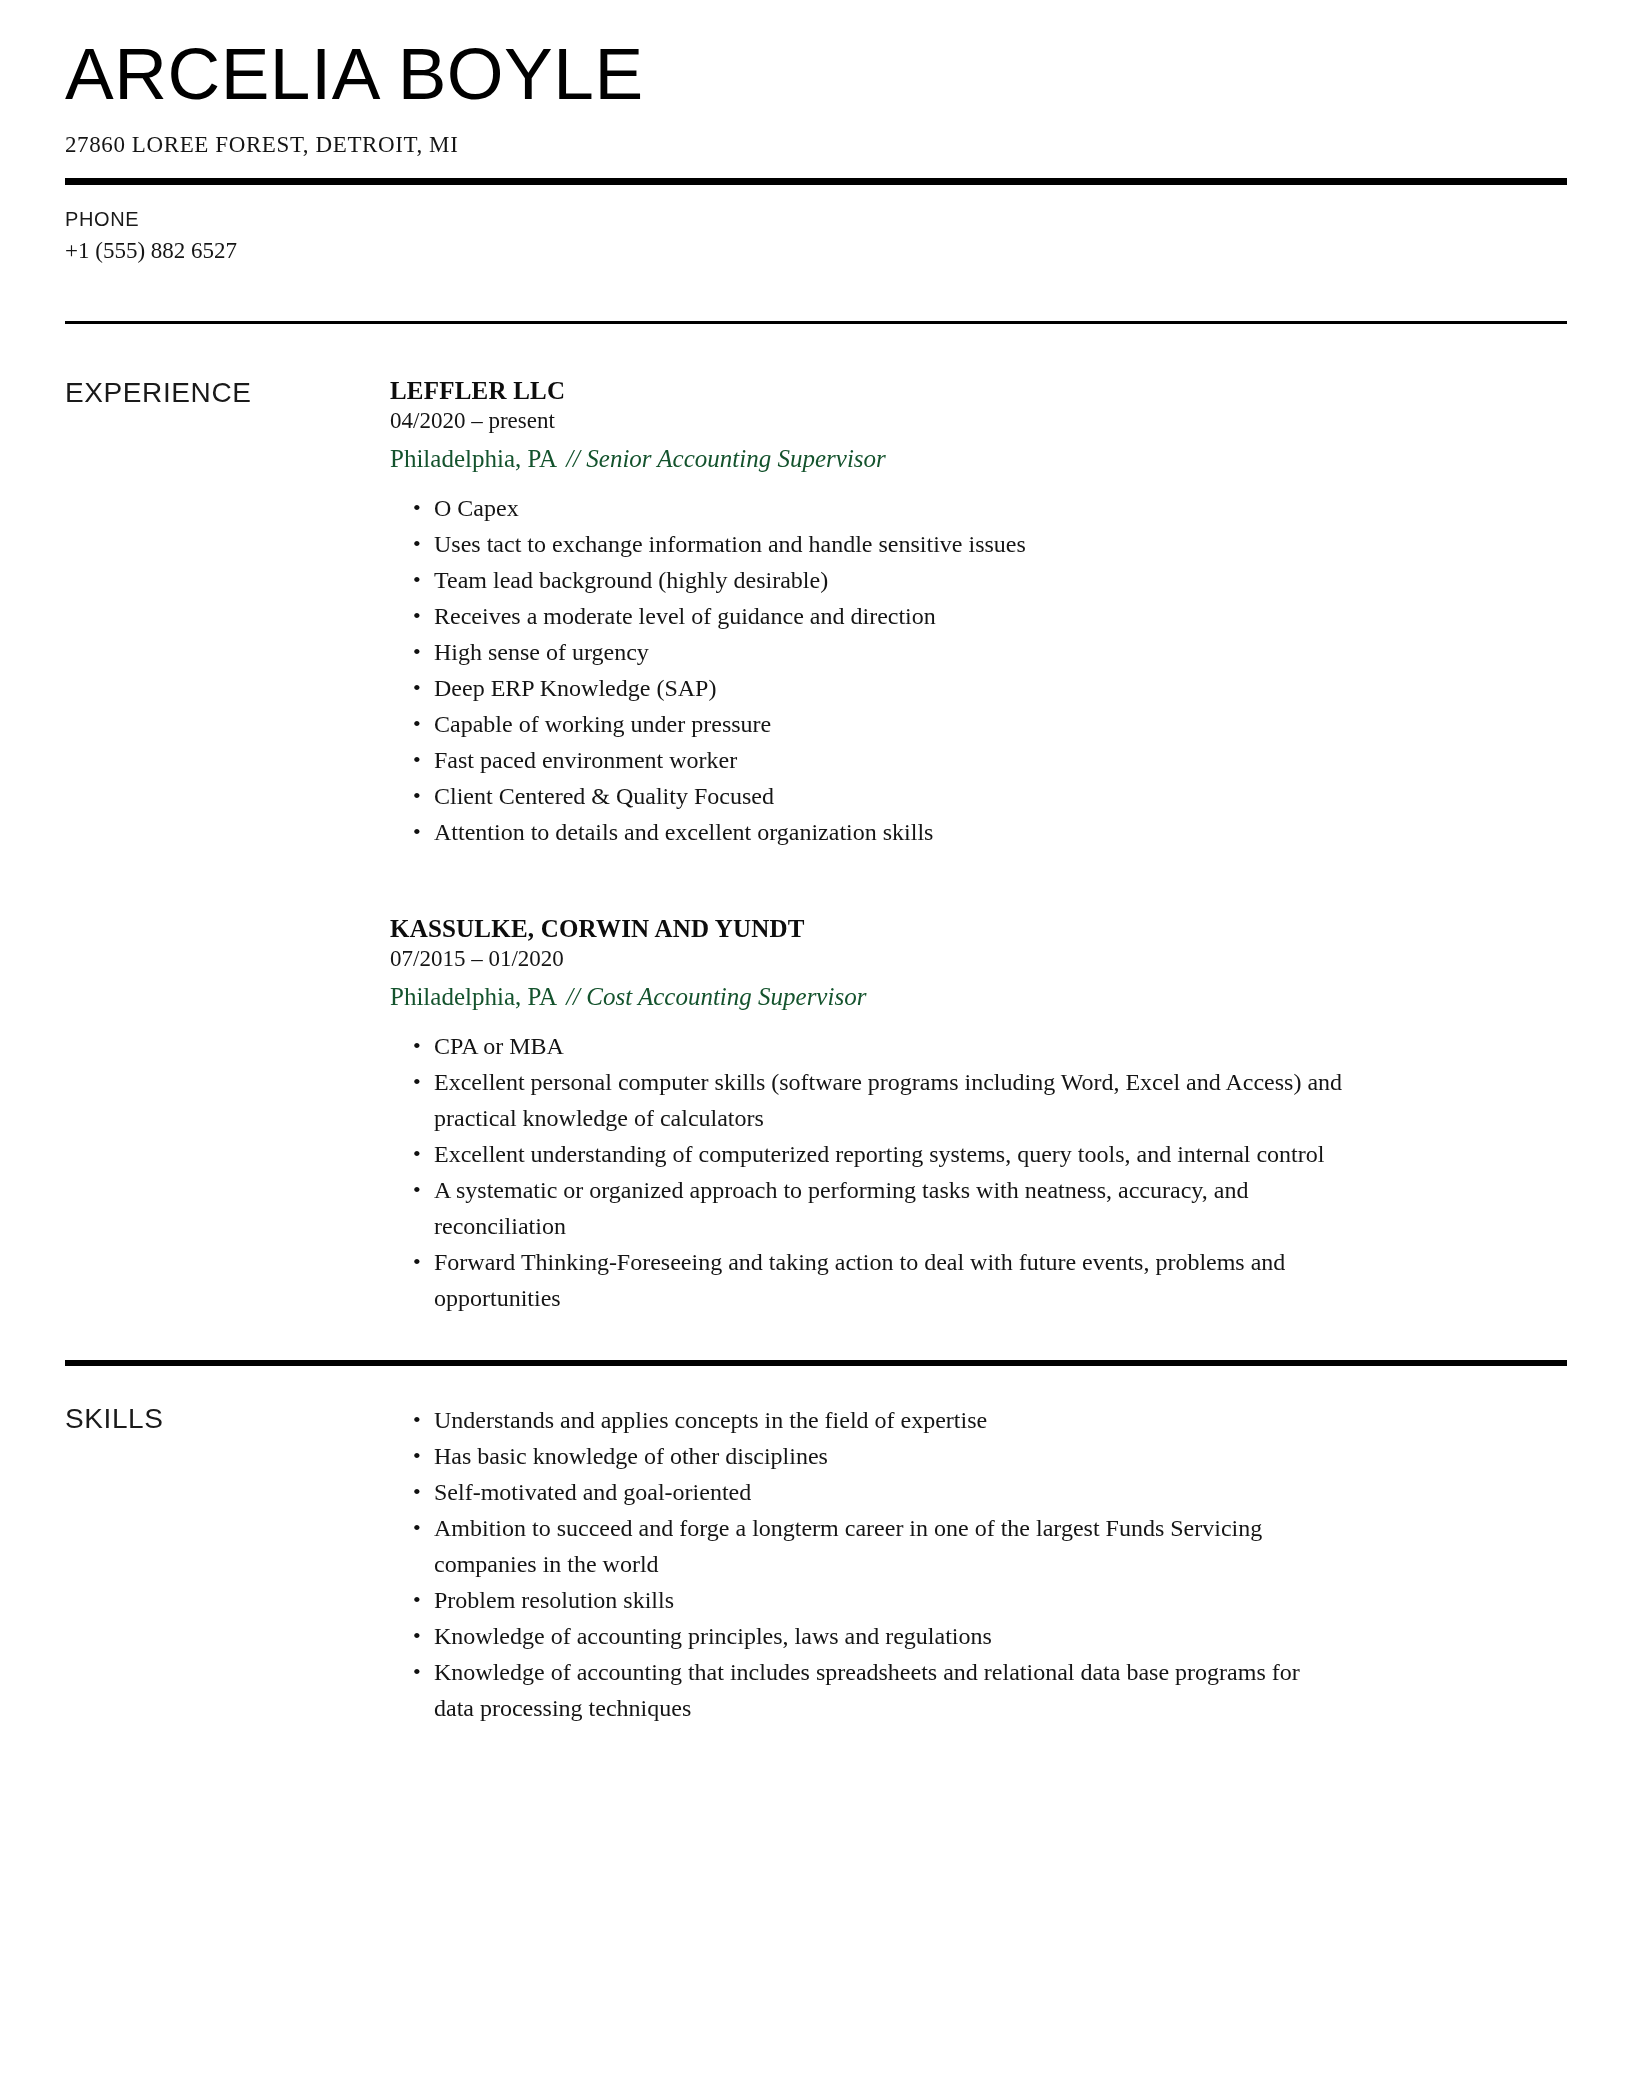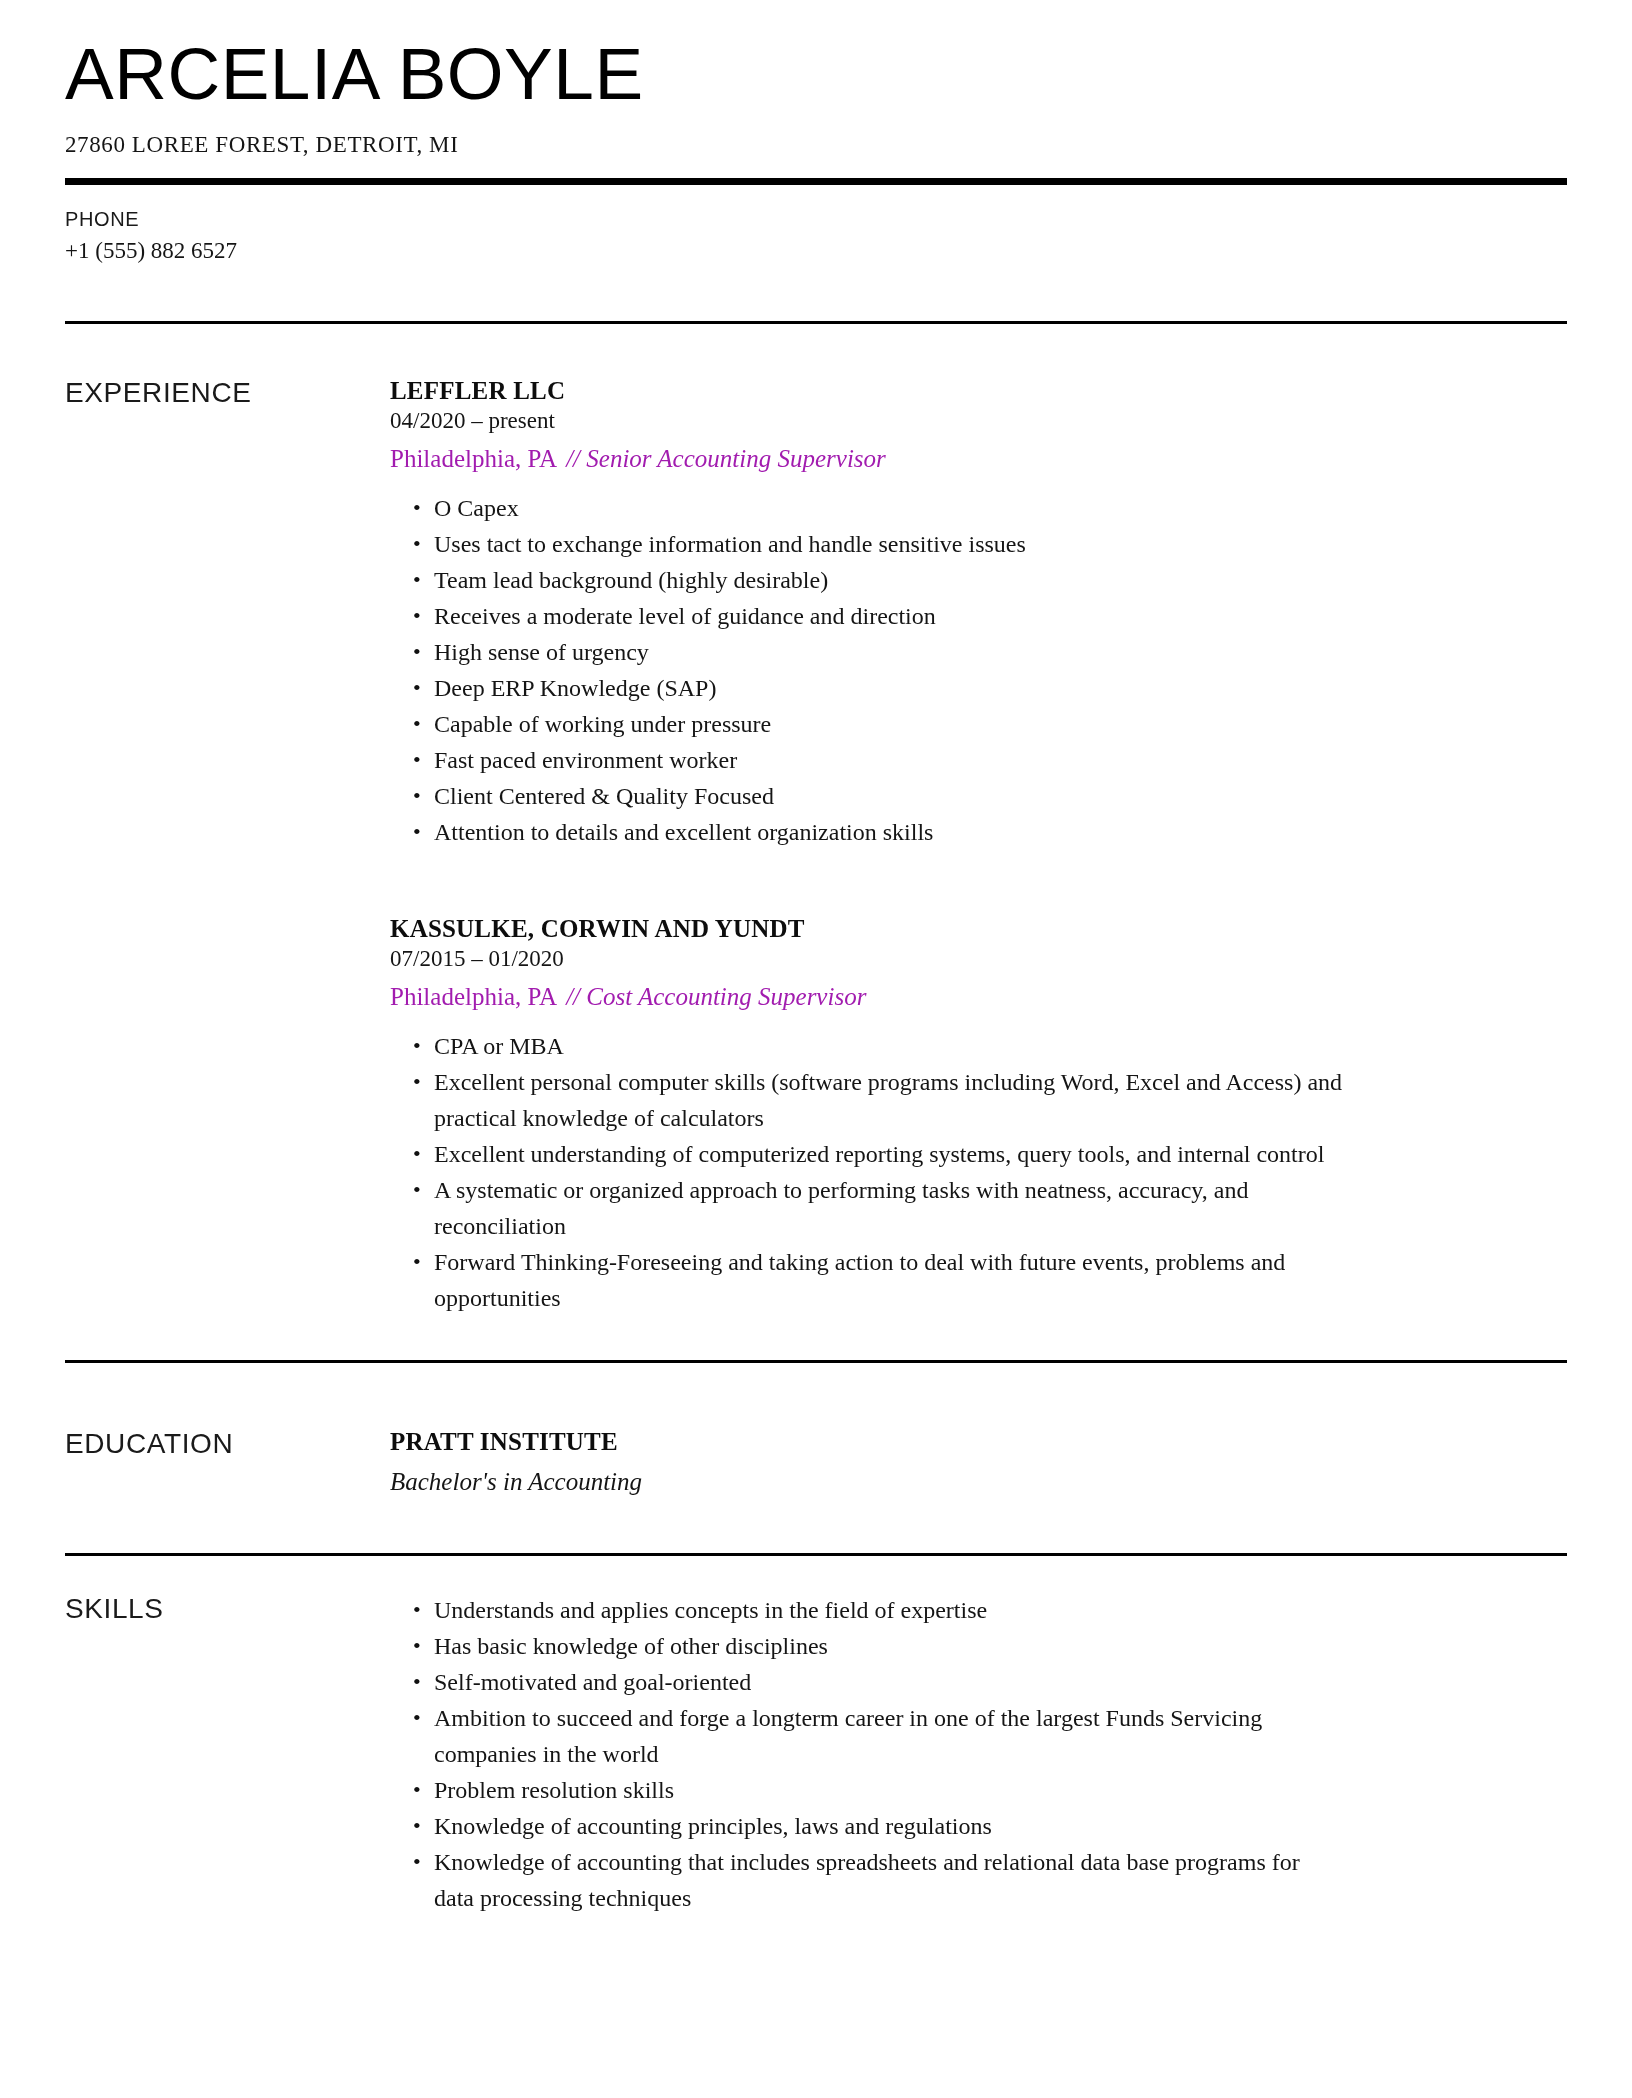--- a/index.html
+++ b/index.html
@@ -90,21 +90,21 @@
   }
   .job-dates {
     font-size: 23px;
     line-height: 30px;
     color: #151515;
   }
   .job-subtitle {
     margin-top: 8px;
     font-size: 25px;
     line-height: 30px;
-    color: #a21caf;
+    color: #14532d;
   }
   .job-subtitle .title-italic { font-style: italic; margin-left: 9px; }
 
   
   ul.bullets {
     margin: 16px 0 0 0;
     padding: 0;
     list-style: none;
   }
   ul.bullets li {
@@ -201,27 +201,20 @@
             <li>Forward Thinking-Foreseeing and taking action to deal with future events, problems and
 opportunities</li>
           </ul>
       </div>
 
     </div>
   </div>
 
   <div class="rule-thin"></div>
 
-  <div class="section sec-education">
-    <div class="section-label">EDUCATION</div>
-    <div>
-      <div class="school">PRATT INSTITUTE</div>
-      <div class="degree">Bachelor's in Accounting</div>
-    </div>
-  </div>
 
   <div class="rule-thin"></div>
 
   <div class="section sec-skills">
     <div class="section-label">SKILLS</div>
     <div>
       <ul class="bullets skills-list">
           <li>Understands and applies concepts in the field of expertise</li>
           <li>Has basic knowledge of other disciplines</li>
           <li>Self-motivated and goal-oriented</li>

